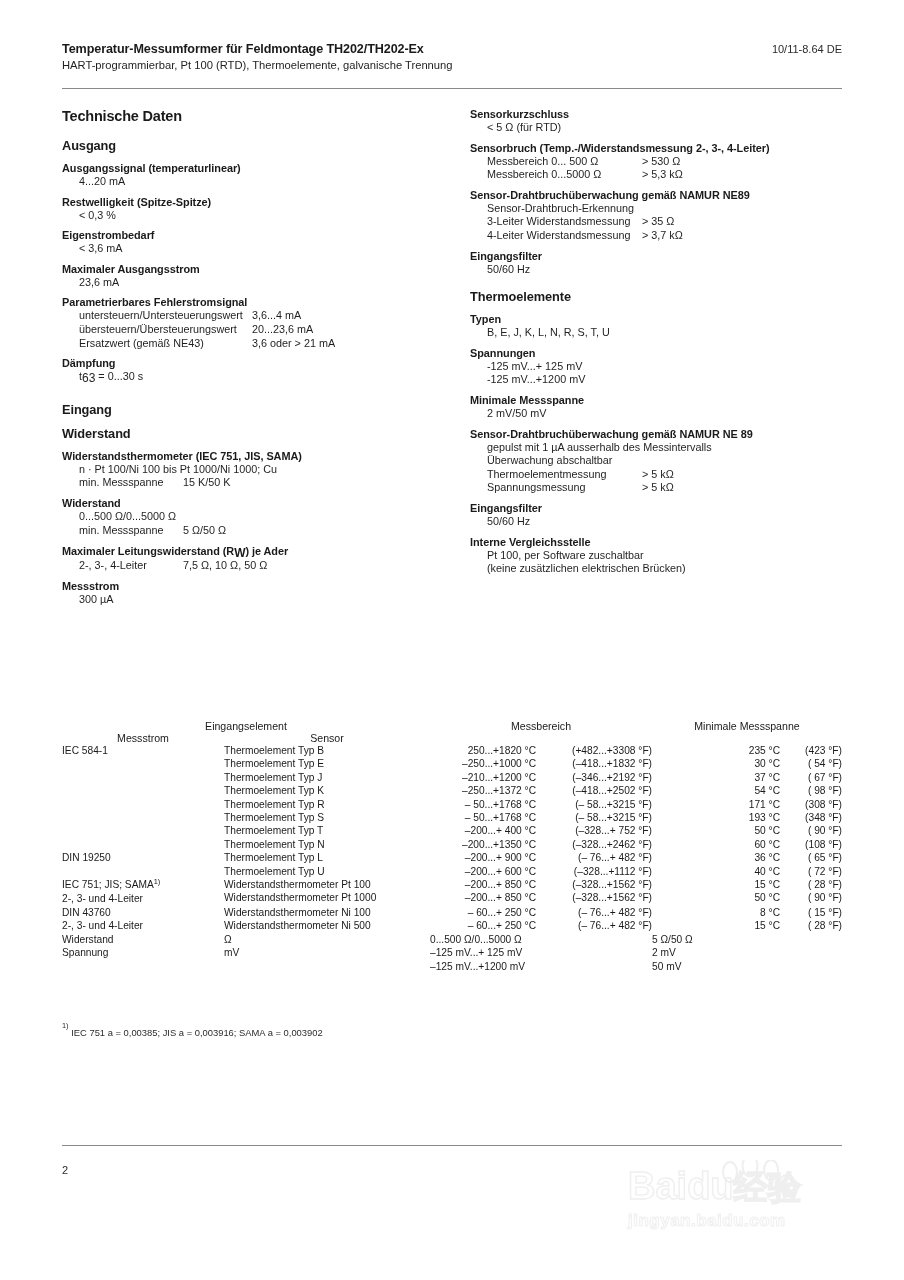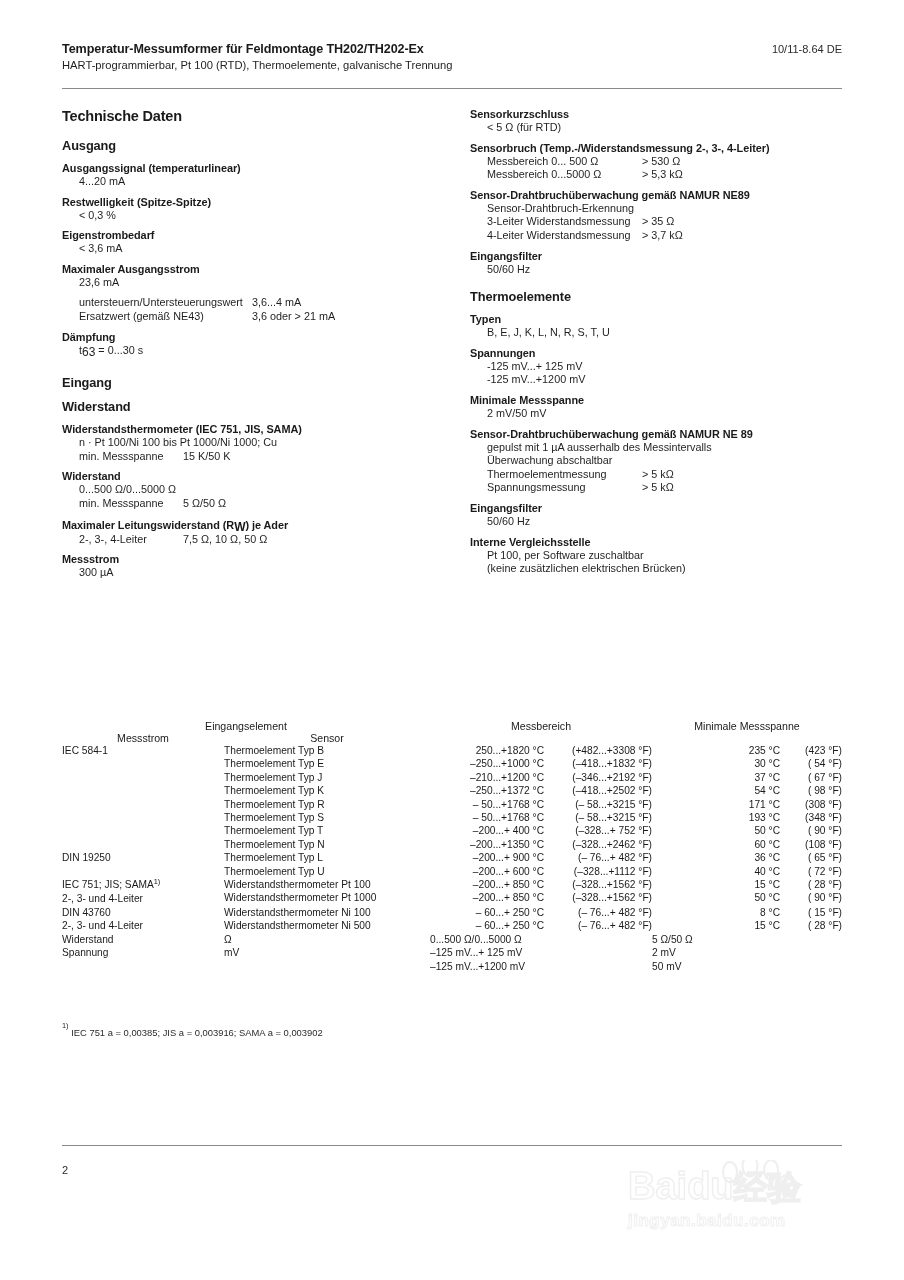--- a/index.html
+++ b/index.html
@@ -78,21 +78,21 @@
   .bb { border-bottom: 1px solid #6e6e6e; }
   .bl { border-left: 1px solid #6e6e6e; }
   .br { border-right: 1px solid #6e6e6e; }
 
   .th-c { text-align: center; font-weight: bold; font-size: 10.6px; }
   .hcell { padding: 4px 6px 4px 6px; }
 
   .cell { padding: 3px 6px 4px 6px; line-height: 13.4px; }
   .nowrap { white-space: nowrap; }
 
-  .mline { display: flex; justify-content: flex-end; }
+  .mline { display: flex; justify-content: space-between; }
   .mline .a { width: 106px; text-align: right; white-space: nowrap; }
   .mline .b { width: 108px; text-align: right; white-space: nowrap; padding-left: 8px; }
 
   .sline { display: flex; justify-content: flex-end; padding-left: 48px; }
   .sline .a { width: 66px; text-align: right; white-space: nowrap; }
   .sline .b { width: 62px; text-align: right; white-space: nowrap; padding-left: 6px; }
 
   .footnote {
     position: absolute; left: 62px; top: 1013px;
     font-size: 9.4px; color: #2b2b2b;
@@ -163,24 +163,29 @@
       <div class="vline">&lt; 3,6 mA</div>
     </div>
     <div class="spacer-sm"></div>
 
     <h3 class="item-title">Maximaler Ausgangsstrom</h3>
     <div class="vals">
       <div class="vline">23,6 mA</div>
     </div>
     <div class="spacer-sm"></div>
 
+    <h3 class="item-title">Parametrierbares Fehlerstromsignal</h3>
     <div class="vals">
       <div class="vrow kw-err">
           <span class="k">untersteuern/Untersteuerungswert</span>
           <span class="v">3,6...4 mA</span>
+        </div>
+      <div class="vrow kw-err">
+          <span class="k">übersteuern/Übersteuerungswert</span>
+          <span class="v">20...23,6 mA</span>
         </div>
       <div class="vrow kw-err">
           <span class="k">Ersatzwert (gemäß NE43)</span>
           <span class="v">3,6 oder &gt; 21 mA</span>
         </div>
     </div>
     <div class="spacer-sm"></div>
 
     <h3 class="item-title">Dämpfung</h3>
     <div class="vals">

